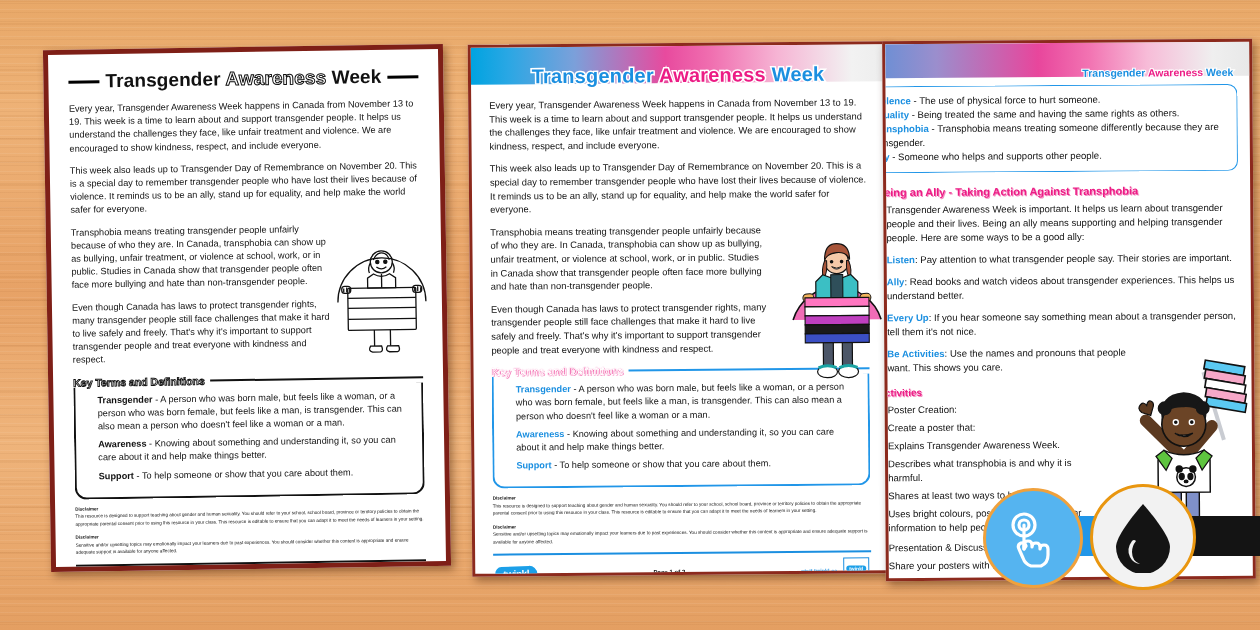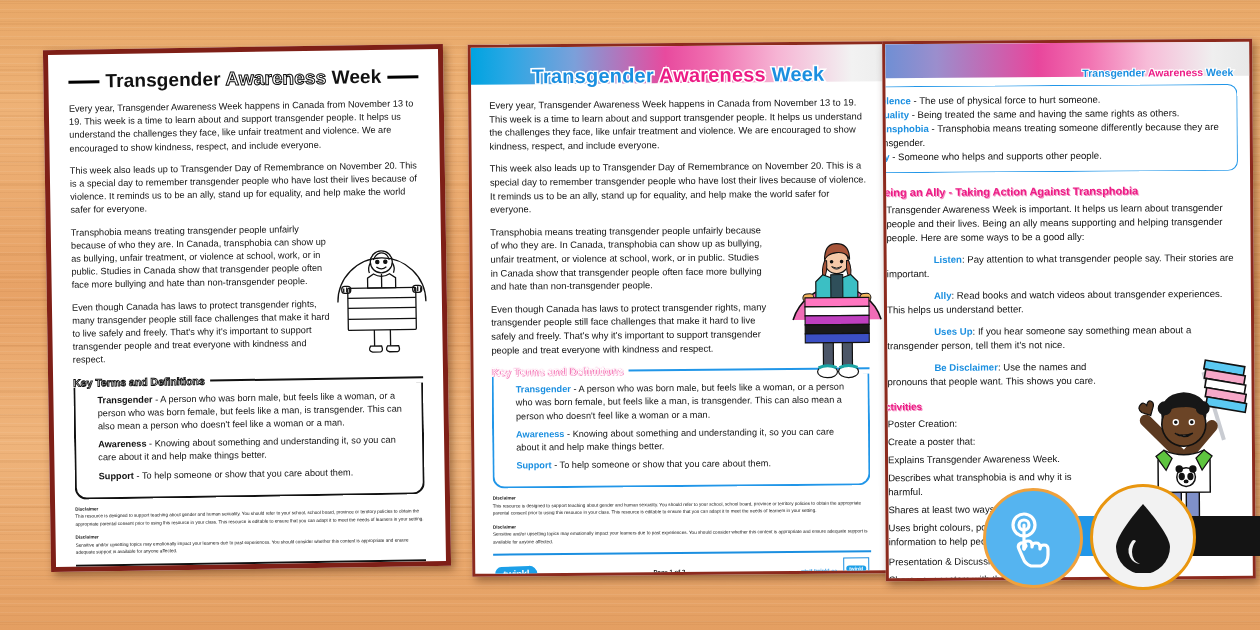--- a/index.html
+++ b/index.html
@@ -197,21 +197,21 @@
   .p3-line .term { font-weight: bold; color: #1b8fe0; }
 
   .p3-sec-title {
     font-size: 11px; font-weight: bold; color: #ec1c85;
     -webkit-text-stroke: 1.1px #fff; paint-order: stroke fill;
     text-shadow: 1px 1px 0 rgba(236,28,133,.5);
     margin: 13px 0 5px -10px; white-space: nowrap;
   }
   .p3-sec-title.sm { font-size: 10px; margin-top: 12px; }
   .p3-para { font-size: 9.6px; line-height: 14px; color: #111; margin-bottom: 4px; }
-  .p3-para .lbl { font-weight: bold; color: #1b8fe0; margin-left: 47px; }
+  .p3-para .lbl { font-weight: bold; color: #1b8fe0; }
   .p3-gap { margin-top: 8px; }
 
   .illus-kid {
     position: absolute; right: 4px; top: 278px; width: 128px; height: 190px;
   }
 
   
   .badge-bar {
     position: absolute; left: 1007px; top: 516px;
     width: 253px; height: 40px; background: #2196e8;
@@ -440,25 +440,25 @@
 
       <div class="p3-para p3-gap">
         <span class="lbl">Listen</span>:
         <span>Pay attention to what transgender people say. Their stories are important.</span>
       </div>
       <div class="p3-para p3-gap">
         <span class="lbl">Ally</span>:
         <span>Read books and watch videos about transgender experiences. This helps us understand better.</span>
       </div>
       <div class="p3-para p3-gap">
-        <span class="lbl">Uses Up</span>:
+        <span class="lbl">Every Up</span>:
         <span>If you hear someone say something mean about a transgender person, tell them it's not nice.</span>
       </div>
       <div class="p3-para p3-gap" style="width:68%">
-        <span class="lbl">Be Disclaimer</span>:
+        <span class="lbl">Be Activities</span>:
         <span>Use the names and pronouns that people want. This shows you care.</span>
       </div>
 
       <div class="p3-sec-title sm">Activities</div>
       <div class="p3-para">Poster Creation:</div>
       <div class="p3-para">Create a poster that:</div>
       <div class="p3-para" style="width:62%">Explains Transgender Awareness Week.</div>
       <div class="p3-para" style="width:62%">Describes what transphobia is and why it is harmful.</div>
       <div class="p3-para" style="width:62%">Shares at least two ways to be an ally.</div>
       <div class="p3-para" style="width:62%">Uses bright colours, positive words, and clear information to help people spread kindness.</div>

